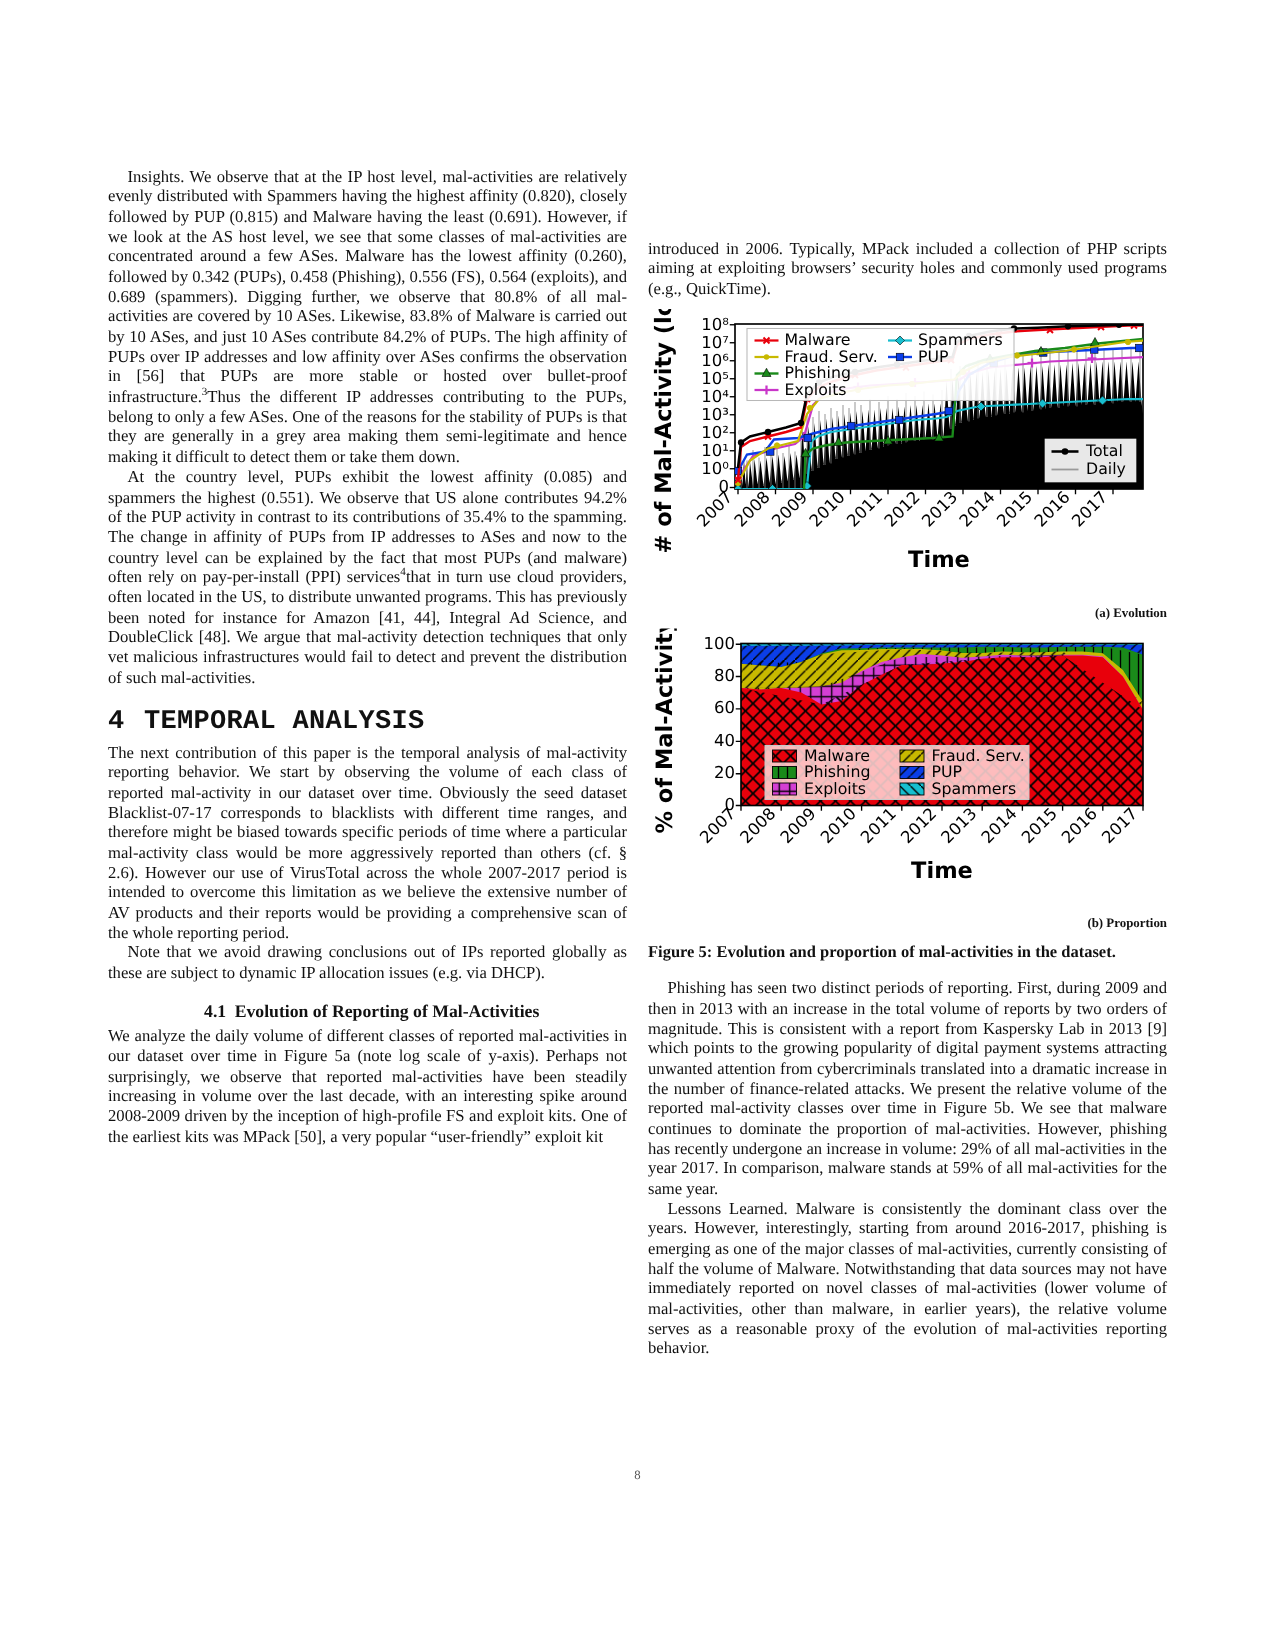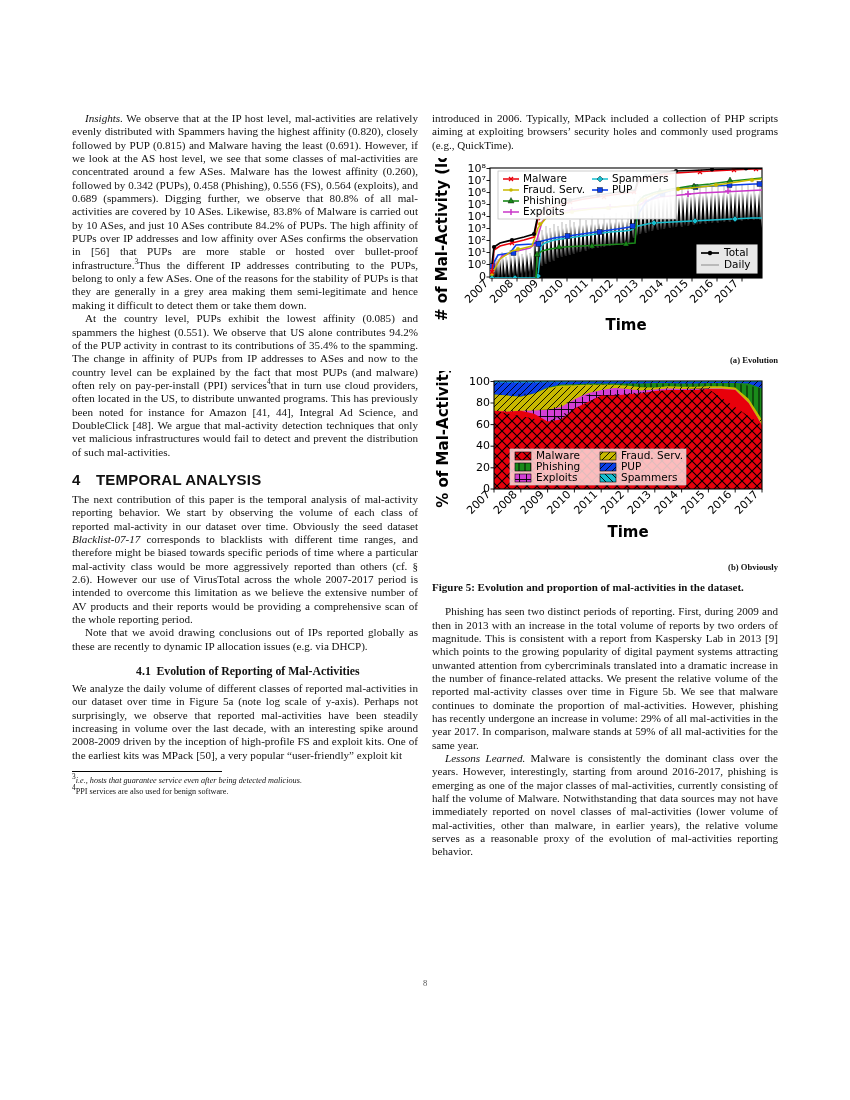--- a/index.html
+++ b/index.html
@@ -5,36 +5,36 @@
   html,body{margin:0;padding:0;}
   body{
     width:850px;height:1100px;background:#ffffff;
     font-family:"Liberation Serif", serif;
     color:#111;
     -webkit-font-smoothing:antialiased;
   }
   .page{position:relative;width:850px;height:1100px;box-sizing:border-box;}
   .cols{position:absolute;left:72px;top:112px;width:706px;}
   .col{width:346px;float:left;}
-  .col.right{margin-left:14px;}
+  .col.right{margin-left:14px;margin-top:48px;}
   p{
     margin:0 0 0 0;
     font-size:11.1px;
     line-height:13.35px;
     text-align:justify;
     text-justify:inter-word;
     hyphens:auto;
     -webkit-hyphens:auto;
   }
   p.ind{text-indent:13px;}
-  .it{font-style:italic;}
+  .it{}
   .sup{font-size:7.4px;vertical-align:super;line-height:0;}
   h2.sec{
-    font-size:15px;font-weight:bold;margin:12px 0 5px 0;
-    font-family:Liberation Sans, sans-serif; letter-spacing:.2px;
+    font-size:18px;font-weight:bold;margin:12px 0 5px 0;
+    font-family:Liberation Mono, monospace; letter-spacing:.2px;
   }
   h2.sec .num{display:inline-block;width:24px;}
   h3.sub{
     font-size:11.8px;font-weight:bold;margin:11px 0 3px 0;
     font-family:"Liberation Serif", serif;
     text-align:center;
   }
   h3.sub .num{display:inline-block;width:26px;}
   .footnotes{
     margin-top:9px;padding-top:4px;width:150px;border-top:0.7px solid #000;
@@ -69,30 +69,26 @@
     <div class="col left">
 
       <p class="ind"><span class="it">Insights.</span><span> We observe that at the IP host level, mal-activities are relatively evenly distributed with Spammers having the highest affinity (0.820), closely followed by PUP (0.815) and Malware having the least (0.691). However, if we look at the AS host level, we see that some classes of mal-activities are concentrated around a few ASes. Malware has the lowest affinity (0.260), followed by 0.342 (PUPs), 0.458 (Phishing), 0.556 (FS), 0.564 (exploits), and 0.689 (spammers). Digging further, we observe that 80.8% of all mal-activities are covered by 10 ASes. Likewise, 83.8% of Malware is carried out by 10 ASes, and just 10 ASes contribute 84.2% of PUPs. The high affinity of PUPs over IP addresses and low affinity over ASes confirms the observation in [56] that PUPs are more stable or hosted over bullet-proof infrastructure.</span><span class="sup">3</span><span>Thus the different IP addresses contributing to the PUPs, belong to only a few ASes. One of the reasons for the stability of PUPs is that they are generally in a grey area making them semi-legitimate and hence making it difficult to detect them or take them down.</span></p>
 
       <p class="ind"><span>At the country level, PUPs exhibit the lowest affinity (0.085) and spammers the highest (0.551). We observe that US alone contributes 94.2% of the PUP activity in contrast to its contributions of 35.4% to the spamming. The change in affinity of PUPs from IP addresses to ASes and now to the country level can be explained by the fact that most PUPs (and malware) often rely on pay-per-install (PPI) services</span><span class="sup">4</span><span>that in turn use cloud providers, often located in the US, to distribute unwanted programs. This has previously been noted for instance for Amazon [41, 44], Integral Ad Science, and DoubleClick [48]. We argue that mal-activity detection techniques that only vet malicious infrastructures would fail to detect and prevent the distribution of such mal-activities.</span></p>
 
       <h2 class="sec"><span class="num">4</span><span>TEMPORAL ANALYSIS</span></h2>
 
       <p><span>The next contribution of this paper is the temporal analysis of mal-activity reporting behavior. We start by observing the volume of each class of reported mal-activity in our dataset over time. Obviously the seed dataset </span><span class="it">Blacklist-07-17</span><span> corresponds to blacklists with different time ranges, and therefore might be biased towards specific periods of time where a particular mal-activity class would be more aggressively reported than others (cf. § 2.6). However our use of VirusTotal across the whole 2007-2017 period is intended to overcome this limitation as we believe the extensive number of AV products and their reports would be providing a comprehensive scan of the whole reporting period.</span></p>
 
-      <p class="ind">Note that we avoid drawing conclusions out of IPs reported globally as these are recently to dynamic IP allocation issues (e.g. via DHCP).</p>
+      <p class="ind">Note that we avoid drawing conclusions out of IPs reported globally as these are subject to dynamic IP allocation issues (e.g. via DHCP).</p>
 
       <h3 class="sub"><span class="num">4.1</span><span>Evolution of Reporting of Mal-Activities</span></h3>
 
       <p>We analyze the daily volume of different classes of reported mal-activities in our dataset over time in Figure 5a (note log scale of y-axis). Perhaps not surprisingly, we observe that reported mal-activities have been steadily increasing in volume over the last decade, with an interesting spike around 2008-2009 driven by the inception of high-profile FS and exploit kits. One of the earliest kits was MPack [50], a very popular “user-friendly” exploit kit</p>
 
-      <div class="footnotes">
-        <div class="fn"><span class="sup">3</span><span class="it">i.e., hosts that guarantee service even after being detected malicious.</span></div>
-        <div class="fn"><span class="sup">4</span><span>PPI services are also used for benign software.</span></div>
-      </div>
     </div>
 
     <div class="col right">
 
       <p>introduced in 2006. Typically, MPack included a collection of PHP scripts aiming at exploiting browsers’ security holes and commonly used programs (e.g., QuickTime).</p>
 
       <div class="figure">
 
         <div class="chart-wrap">
           <svg width="346" height="196" viewBox="0 0 346 196">
@@ -564,21 +560,21 @@
               <text transform="translate(193,124) rotate(-45)" text-anchor="end">2012</text>
               <text transform="translate(219.8,124) rotate(-45)" text-anchor="end">2013</text>
               <text transform="translate(246.6,124) rotate(-45)" text-anchor="end">2014</text>
               <text transform="translate(273.4,124) rotate(-45)" text-anchor="end">2015</text>
               <text transform="translate(300.2,124) rotate(-45)" text-anchor="end">2016</text>
               <text transform="translate(327,124) rotate(-45)" text-anchor="end">2017</text>
             </g>
 
             <text class="axlab" x="196" y="166" text-anchor="middle" font-size="15">Time</text>
           </svg>
-          <div class="subcap">(b) Obviously</div>
+          <div class="subcap">(b) Proportion</div>
         </div>
 
         <div class="figcap">Figure 5: Evolution and proportion of mal-activities in the dataset.</div>
       </div>
 
       <p class="ind" style="margin-top:11px;"><span>Phishing has seen two distinct periods of reporting. First, during 2009 and then in 2013 with an increase in the total volume of reports by two orders of magnitude. This is consistent with a report from Kaspersky Lab in 2013 [9] which points to the growing popularity of digital payment systems attracting unwanted attention from cybercriminals translated into a dramatic increase in the number of finance-related attacks. We present the relative volume of the reported mal-activity classes over time in Figure 5b. We see that malware continues to dominate the proportion of mal-activities. However, phishing has recently undergone an increase in volume: 29% of all mal-activities in the year 2017. In comparison, malware stands at 59% of all mal-activities for the same year.</span></p>
 
       <p class="ind"><span class="it">Lessons Learned.</span><span> Malware is consistently the dominant class over the years. However, interestingly, starting from around 2016-2017, phishing is emerging as one of the major classes of mal-activities, currently consisting of half the volume of Malware. Notwithstanding that data sources may not have immediately reported on novel classes of mal-activities (lower volume of mal-activities, other than malware, in earlier years), the relative volume serves as a reasonable proxy of the evolution of mal-activities reporting behavior.</span></p>
 
     </div>

